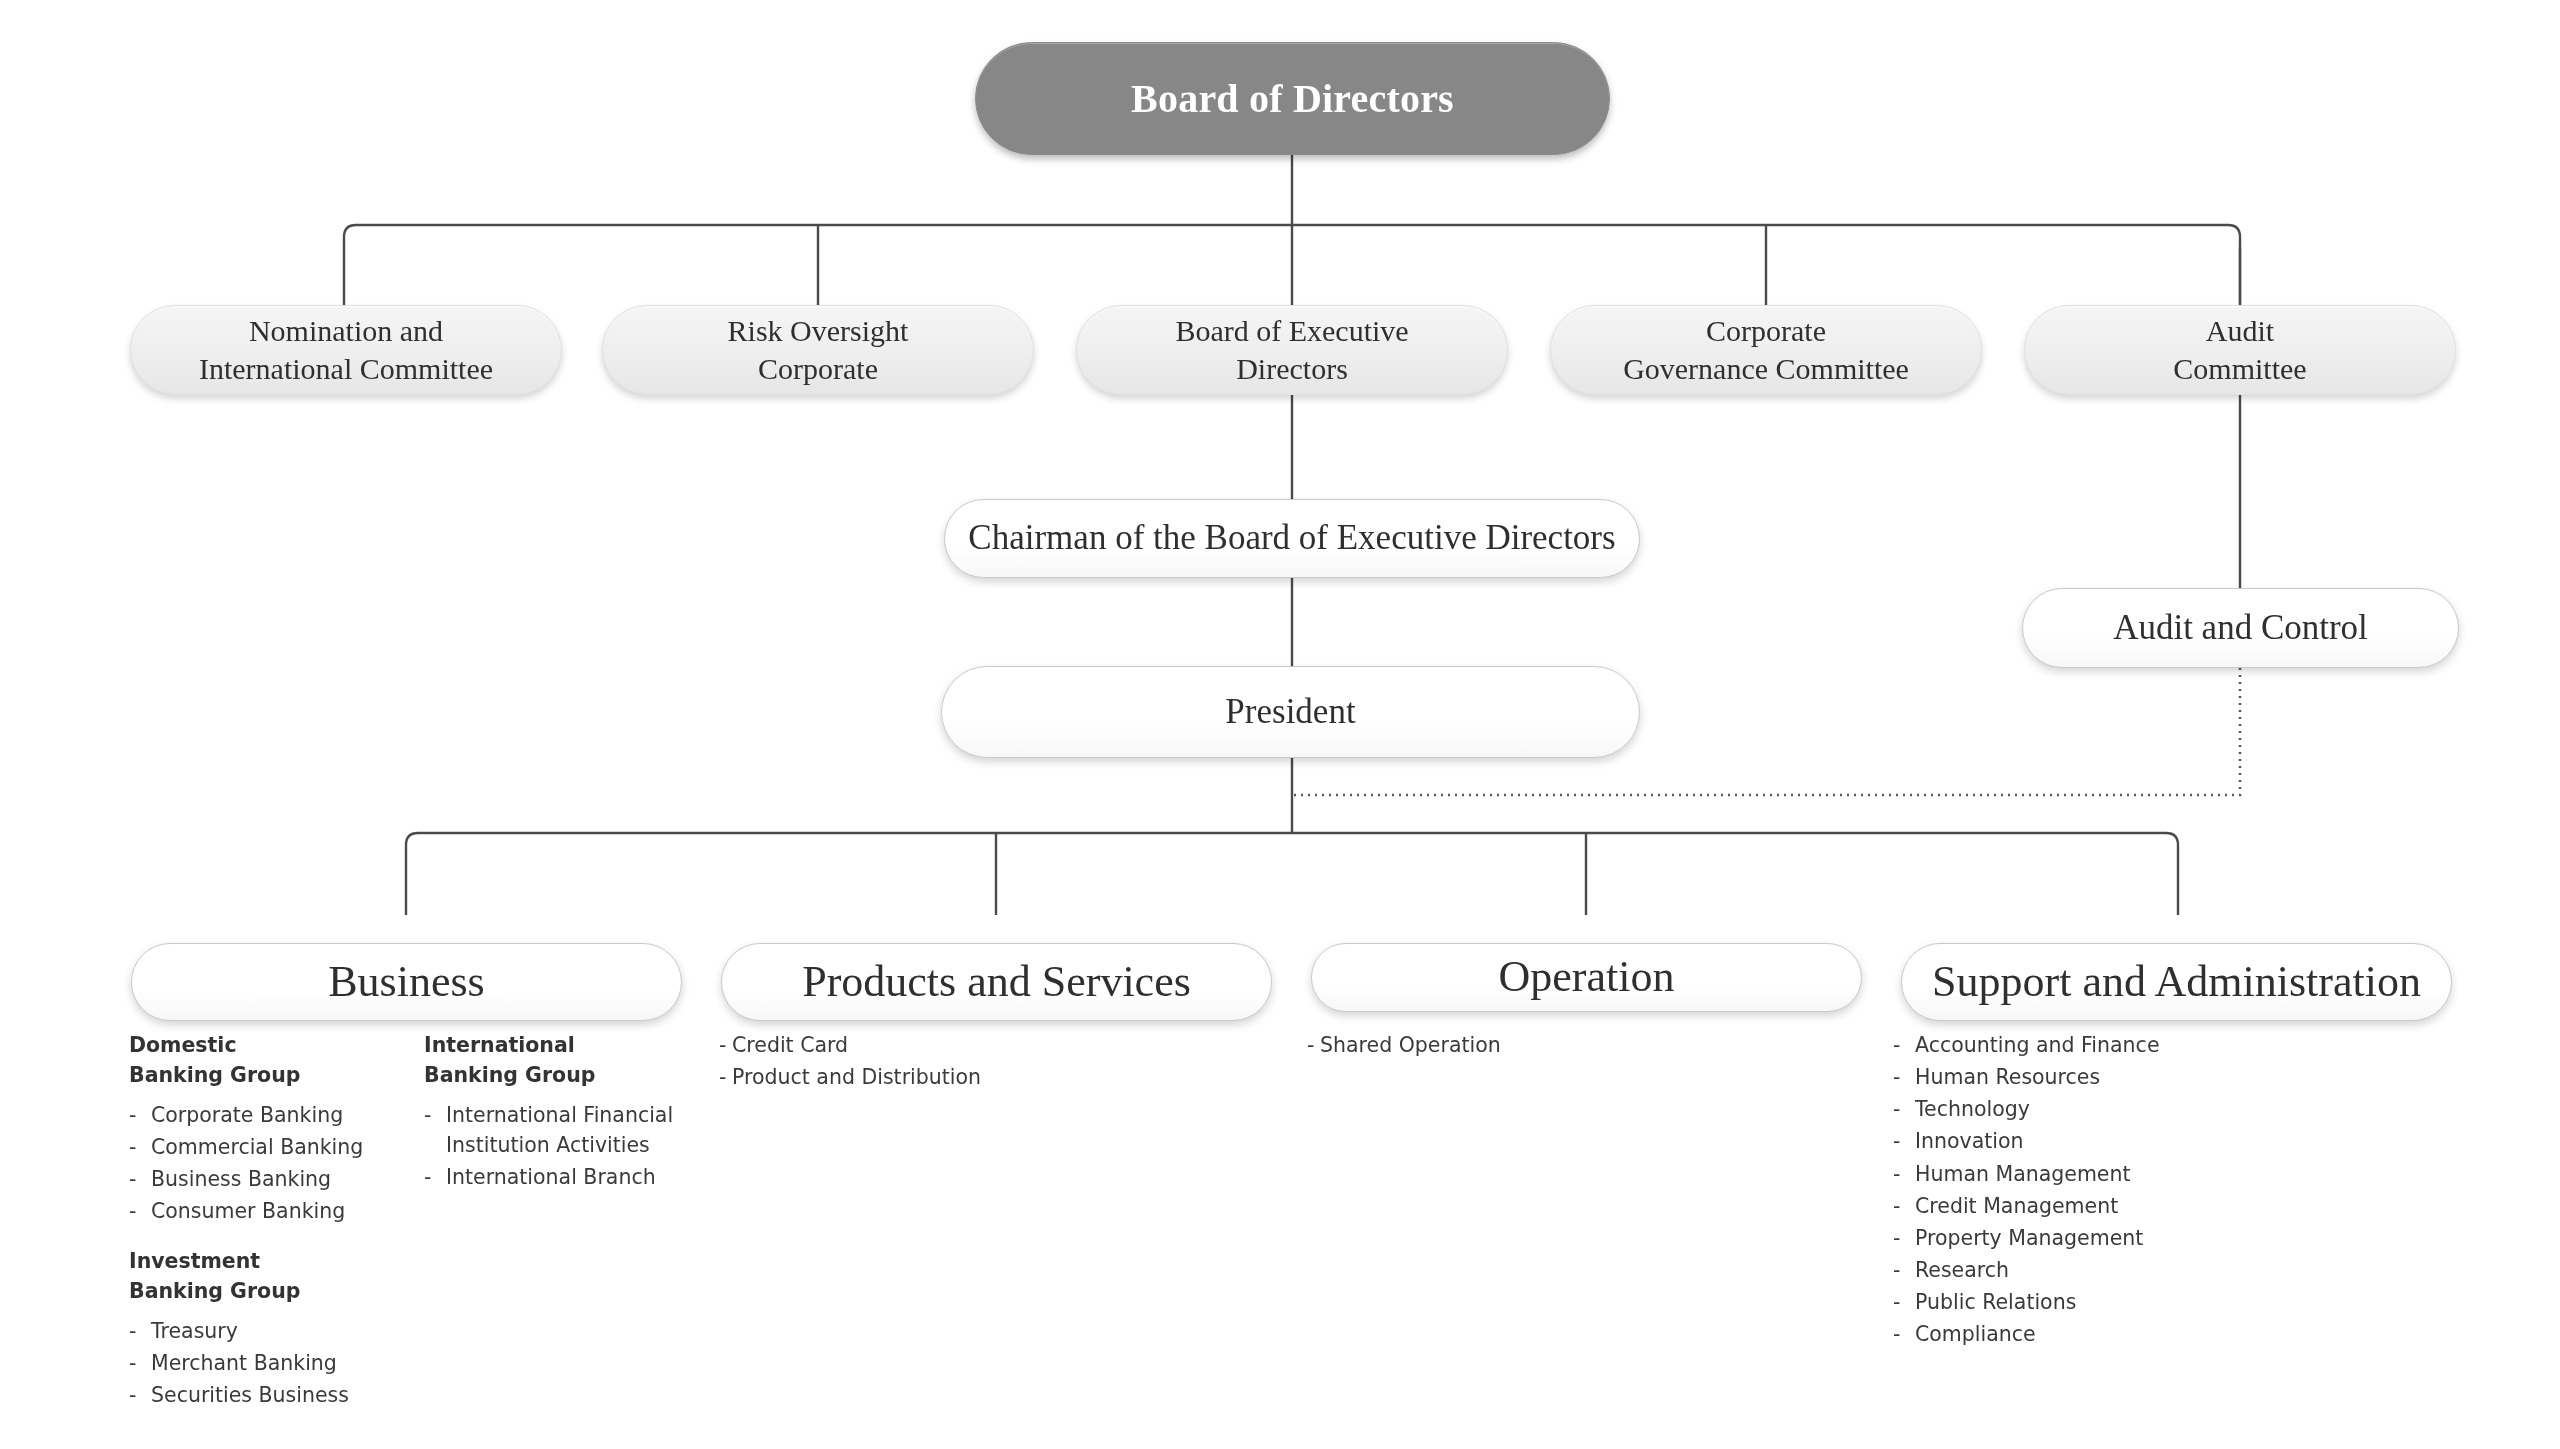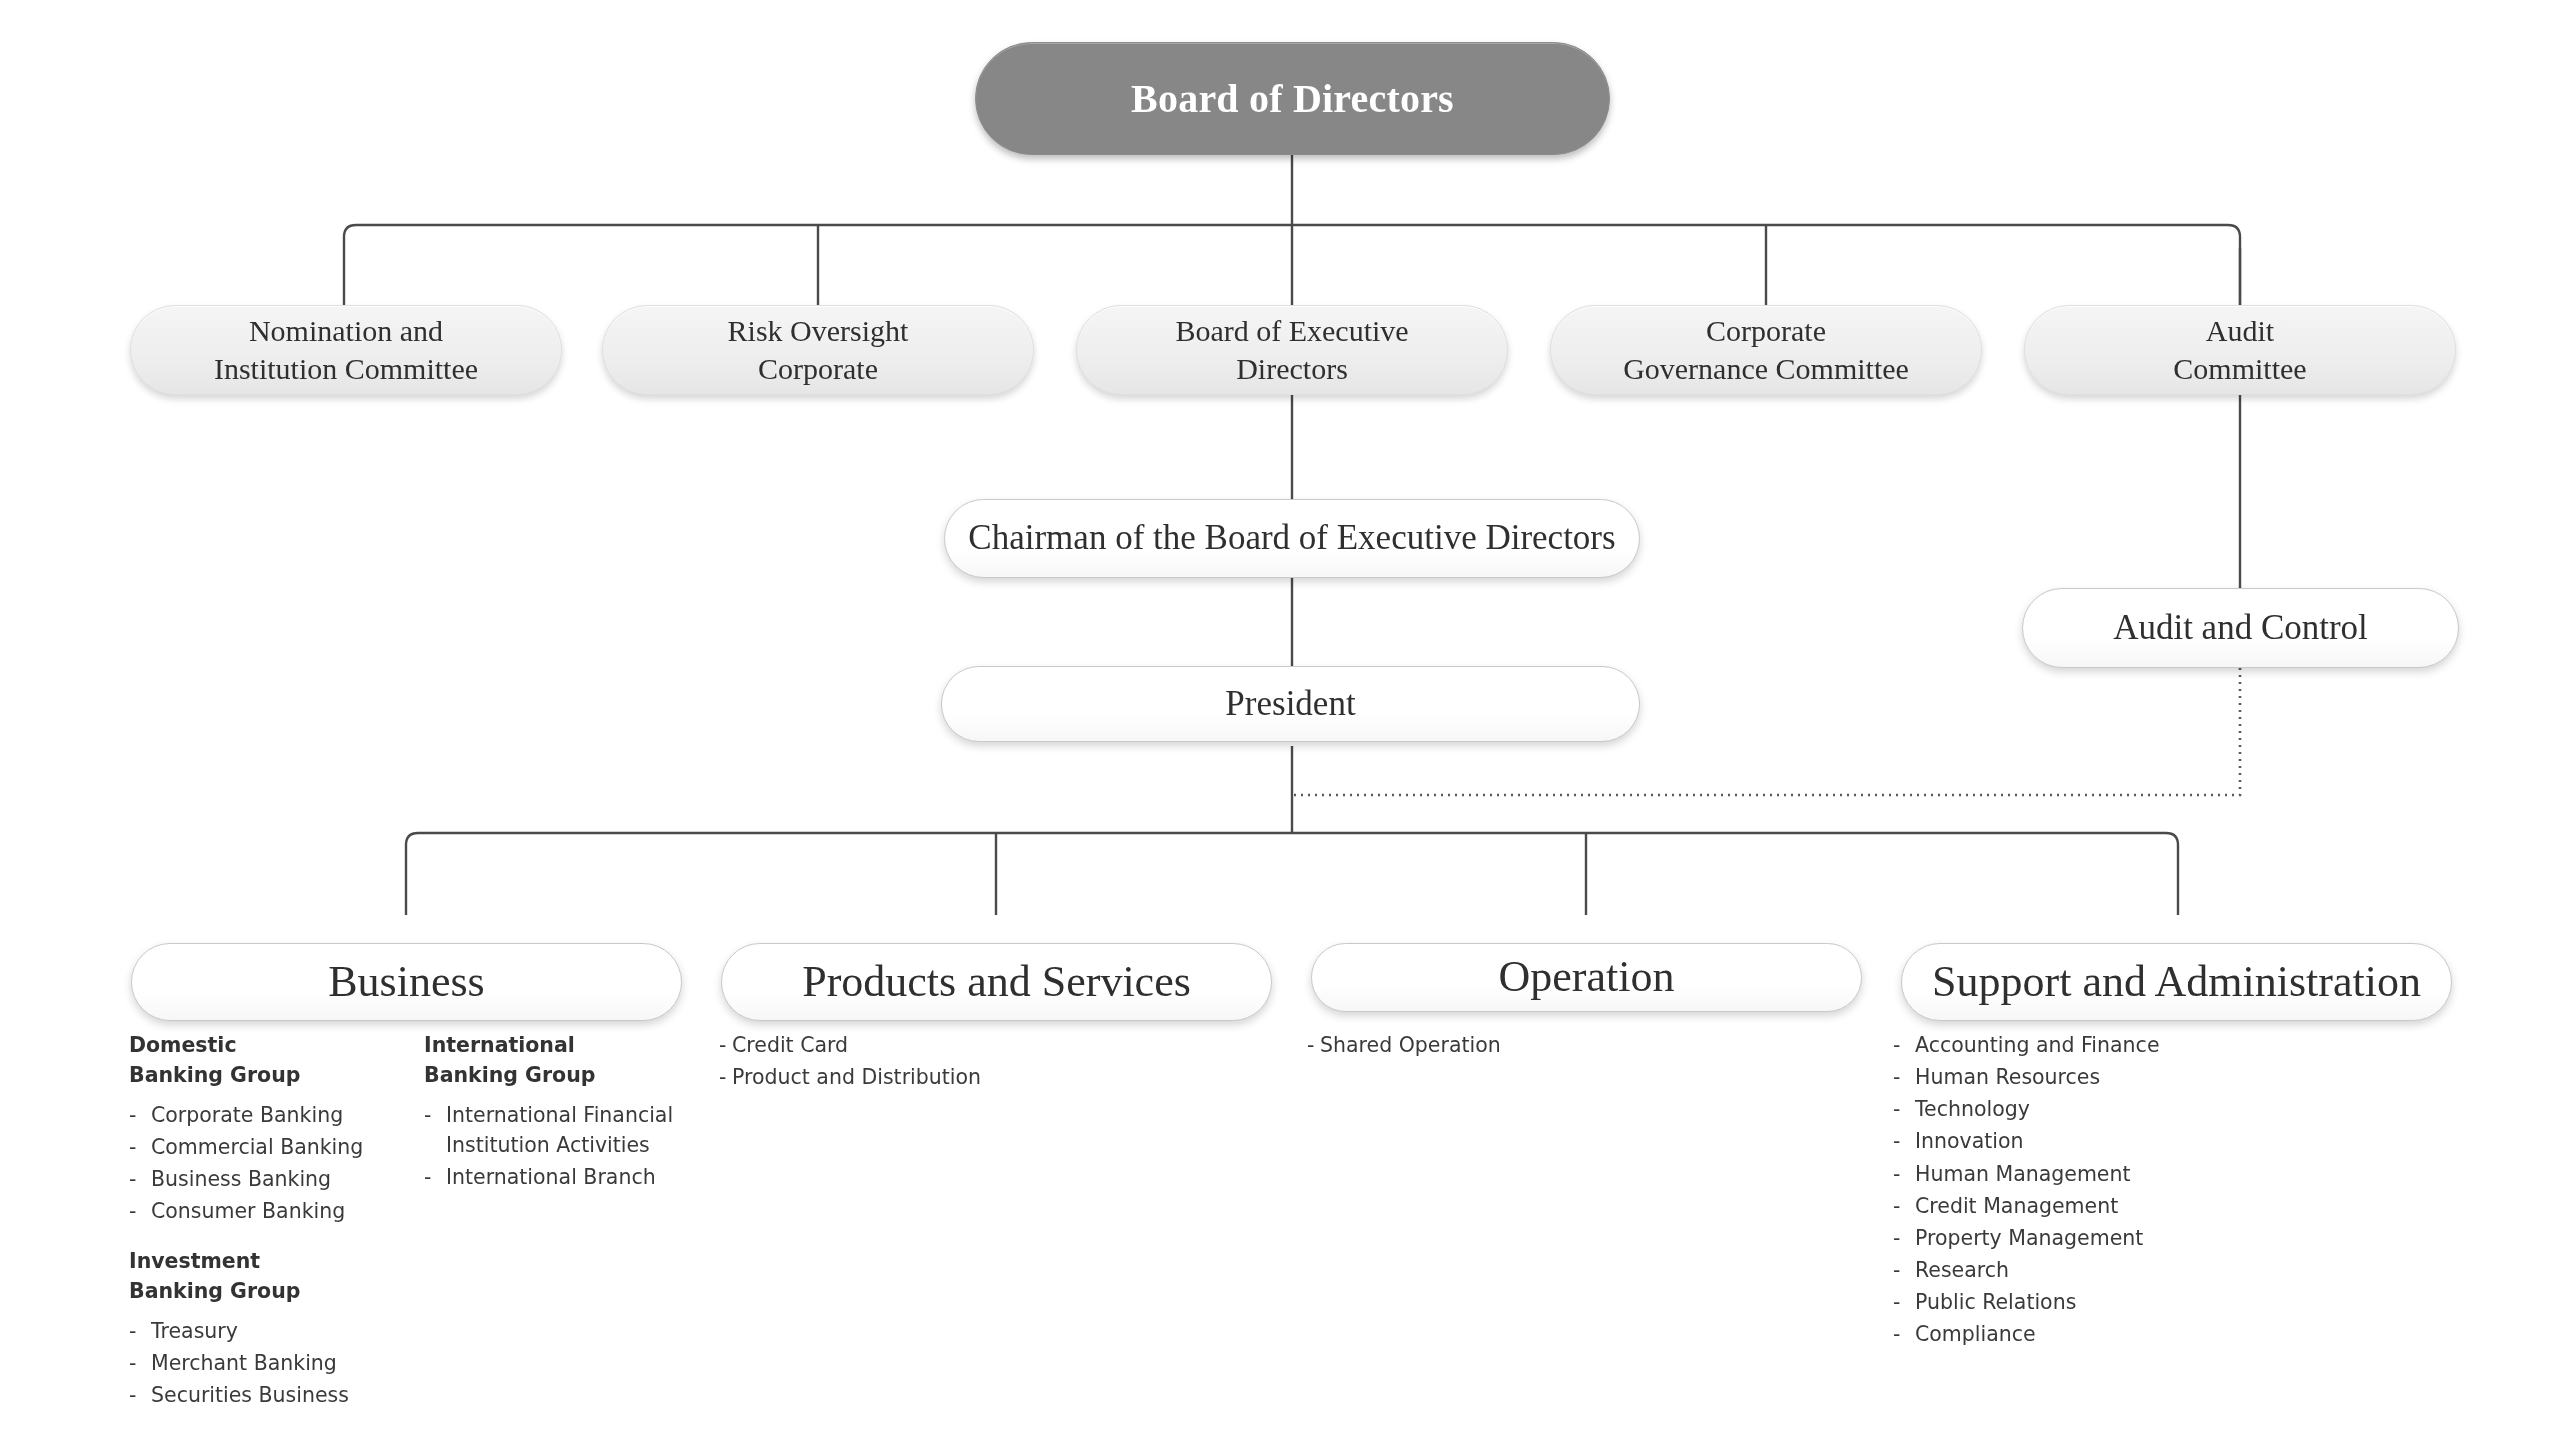--- a/index.html
+++ b/index.html
@@ -162,21 +162,21 @@
     <line x1="996" y1="833" x2="996" y2="915"></line>
     <line x1="1586" y1="833" x2="1586" y2="915"></line>
   </svg>
 
   <div class="node node-root" style="left:975px; top:42px; width:635px; height:113px;">
     <span class="node-label">Board of Directors</span>
   </div>
 
   <div class="node node-committee" style="left:130px; top:305px; width:432px; height:90px;">
     <span class="node-label">Nomination and
-Institution Committee</span>
+International Committee</span>
   </div>
 
   <div class="node node-committee" style="left:602px; top:305px; width:432px; height:90px;">
     <span class="node-label">Risk Oversight
 Corporate</span>
   </div>
 
   <div class="node node-committee" style="left:1076px; top:305px; width:432px; height:90px;">
     <span class="node-label">Board of Executive
 Directors</span>
@@ -189,21 +189,21 @@
 
   <div class="node node-committee" style="left:2024px; top:305px; width:432px; height:90px;">
     <span class="node-label">Audit
 Committee</span>
   </div>
 
   <div class="node node-plain" style="left:944px; top:499px; width:696px; height:79px;">
     <span class="node-label">Chairman of the Board of Executive Directors</span>
   </div>
 
-  <div class="node node-plain" style="left:941px; top:666px; width:699px; height:76px;">
+  <div class="node node-plain" style="left:941px; top:666px; width:699px; height:92px;">
     <span class="node-label">President</span>
   </div>
 
   <div class="node node-plain" style="left:2022px; top:588px; width:437px; height:80px;">
     <span class="node-label">Audit and Control</span>
   </div>
 
   <div class="node node-plain node-division" style="left:131px; top:915px; width:551px; height:78px;">
     <span class="node-label">Business</span>
   </div>

